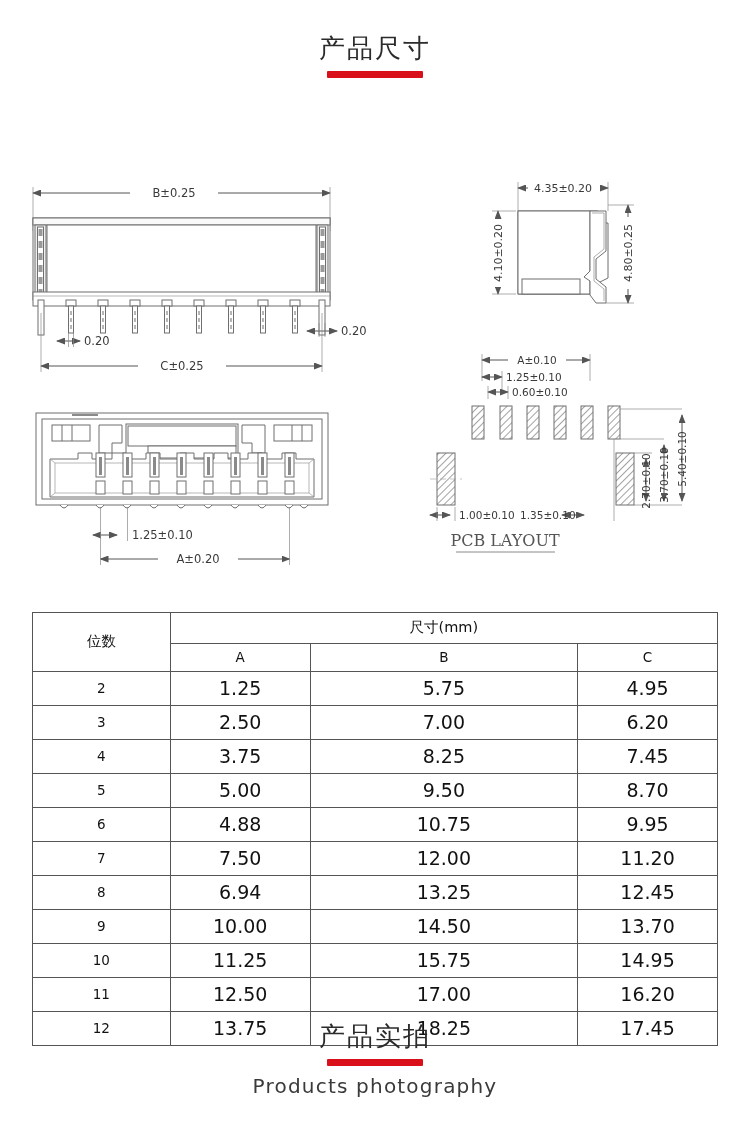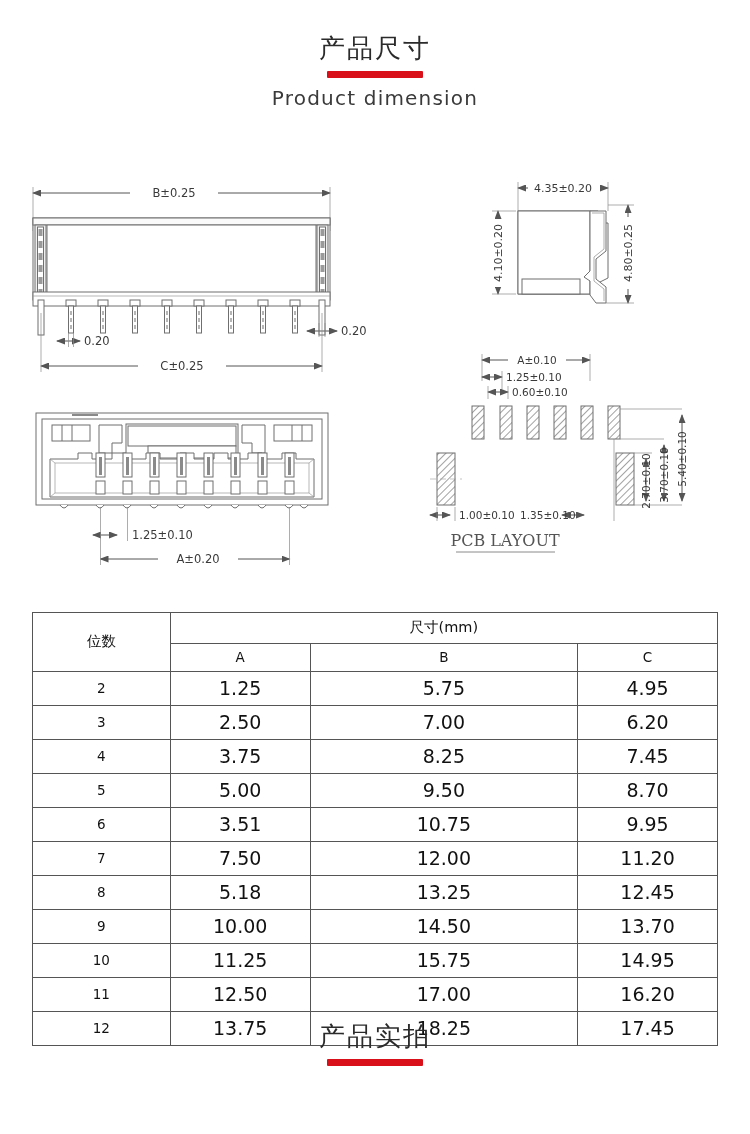--- a/index.html
+++ b/index.html
@@ -82,21 +82,20 @@
     font-size: 14.5px;
   }
   td.numeric { font-size: 19px; }
 </style>
 </head>
 <body>
 
 <div class="section-heading" id="heading-top">
   <div class="heading-cn">产品尺寸</div>
   <div class="heading-rule" id="rule-top" style="background: rgb(217, 16, 26);"></div>
-  <div class="heading-en">Product dimension</div>
 </div>
 
 <div id="drawings">
 <svg width="750" height="430" viewBox="0 0 750 430" xmlns="http://www.w3.org/2000/svg">
   <defs>
     <pattern id="hatch" width="5" height="5" patternTransform="rotate(45)" patternUnits="userSpaceOnUse">
       <line x1="0" y1="0" x2="0" y2="5" stroke="#6f6f6f" stroke-width="1.3"></line>
     </pattern>
     <marker id="ar" markerWidth="9" markerHeight="7" refX="8" refY="3.5" orient="auto">
       <path d="M0,0 L9,3.5 L0,7 z" fill="#555"></path>
@@ -391,33 +390,33 @@
         <td class="numeric">7.45</td>
       </tr>
       <tr>
         <td>5</td>
         <td class="numeric">5.00</td>
         <td class="numeric">9.50</td>
         <td class="numeric">8.70</td>
       </tr>
       <tr>
         <td>6</td>
-        <td class="numeric">3.51</td>
+        <td class="numeric">4.88</td>
         <td class="numeric">10.75</td>
         <td class="numeric">9.95</td>
       </tr>
       <tr>
         <td>7</td>
         <td class="numeric">7.50</td>
         <td class="numeric">12.00</td>
         <td class="numeric">11.20</td>
       </tr>
       <tr>
         <td>8</td>
-        <td class="numeric">5.18</td>
+        <td class="numeric">6.94</td>
         <td class="numeric">13.25</td>
         <td class="numeric">12.45</td>
       </tr>
       <tr>
         <td>9</td>
         <td class="numeric">10.00</td>
         <td class="numeric">14.50</td>
         <td class="numeric">13.70</td>
       </tr>
       <tr>
@@ -438,13 +437,14 @@
         <td class="numeric">18.25</td>
         <td class="numeric">17.45</td>
       </tr>
     </tbody>
   </table>
 </div>
 
 <div class="section-heading" id="heading-bottom">
   <div class="heading-cn">产品实拍</div>
   <div class="heading-rule" id="rule-bottom" style="background: rgb(217, 16, 26);"></div>
+  <div class="heading-en">Products photography</div>
 </div>
 
 </body></html>

